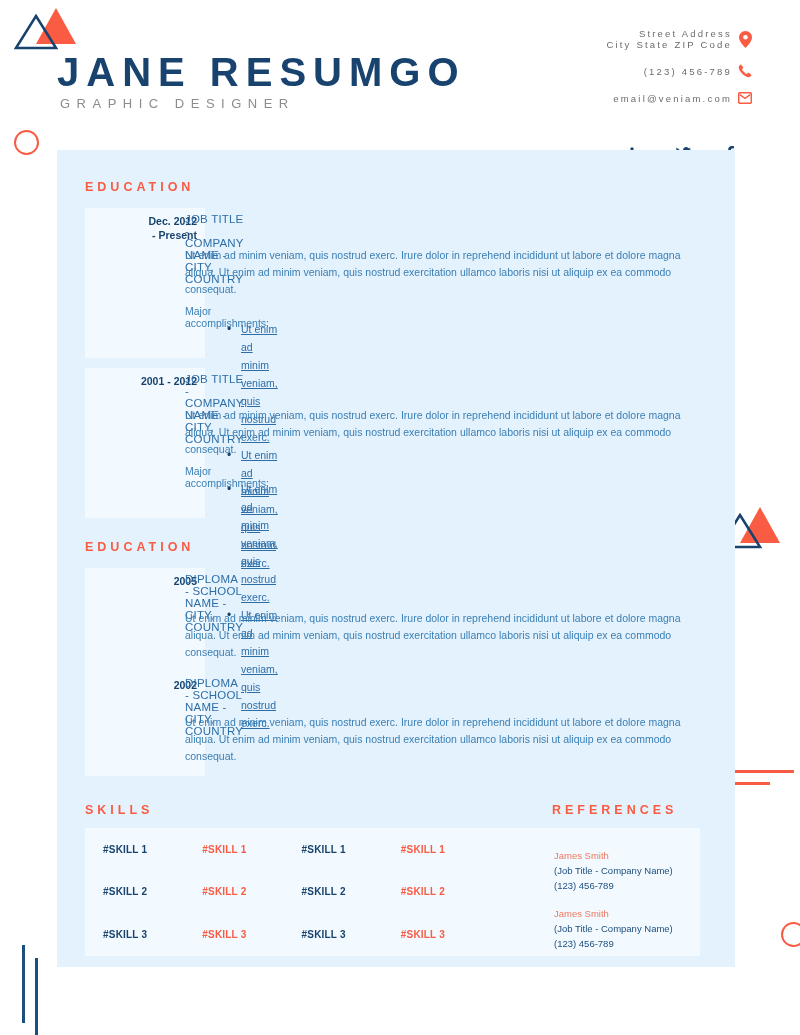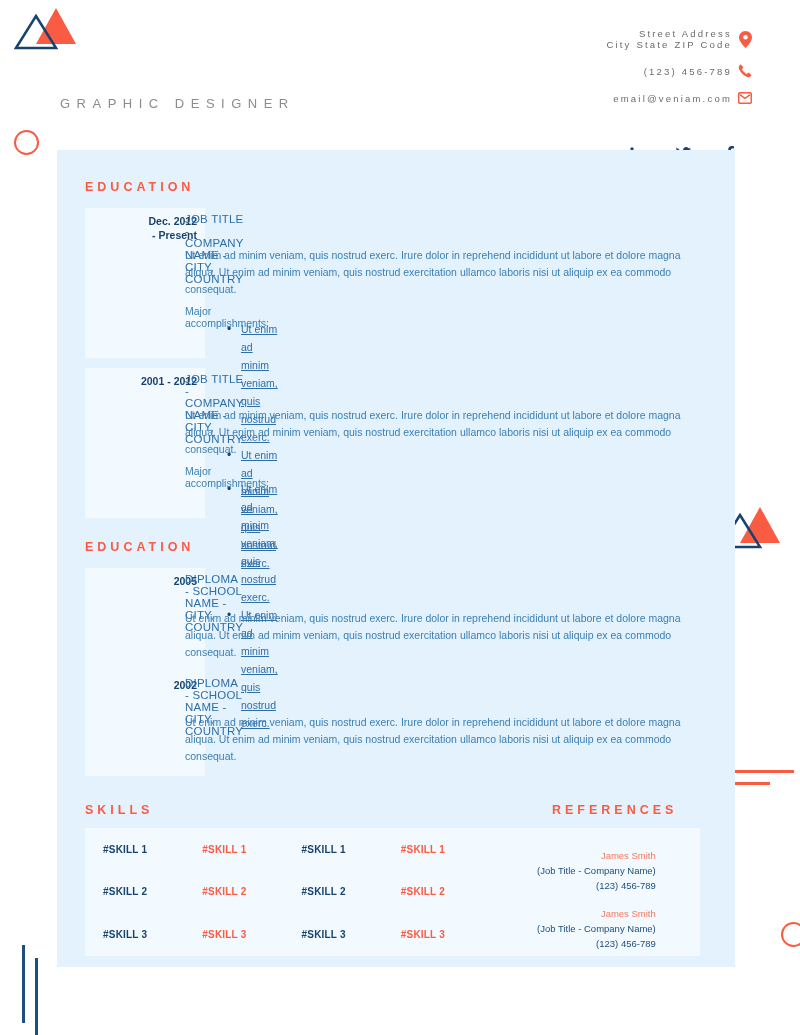--- a/index.html
+++ b/index.html
@@ -108,21 +108,21 @@
   }
   .skill { font-size:10px; font-weight:bold; letter-spacing:0.2px; }
   .sk-navy { color:#17436e; }
   .sk-red { color:#fa5b43; }
 
   
   .refs-box {
     position:absolute; left:520px; top:828px;
     width:180px; height:128px; background:#f2f9ff;
   }
-  .ref { position:absolute; left:17px;text-align:right; }
+  .ref { position:absolute; left:34px; }
   .ref-name { font-size:9.5px; color:#f07a5f; line-height:15px; }
   .ref-line { font-size:9.5px; color:#1d4f7d; line-height:15px; }
 </style>
 </head>
 <body>
 
 <div class="page">
 
   <div class="tri-logo" style="left:14px; top:6px;">
     <div class="tri-solid"></div>
@@ -141,20 +141,21 @@
   </div>
 
   <div class="redline" style="left:706px; top:770px; width:88px;"></div>
   <div class="redline" style="left:682px; top:782px; width:88px;"></div>
 
   <div class="circle-red" style="left:781px; top:922px; width:25px; height:25px;"></div>
 
   <div class="navyline" style="left:22px; top:945px; height:78px;"></div>
   <div class="navyline" style="left:35px; top:958px; height:78px;"></div>
 
+  <div class="name">JANE RESUMGO</div>
   <div class="role">GRAPHIC DESIGNER</div>
 
   <div class="contact-block">
     <div class="c-row">
       <div style="text-align:right">
         <div class="c-text">Street Address</div>
         <div class="c-text">City State ZIP Code</div>
       </div>
       <span class="c-icon">
         <svg width="13" height="17" viewBox="0 0 13 17">

